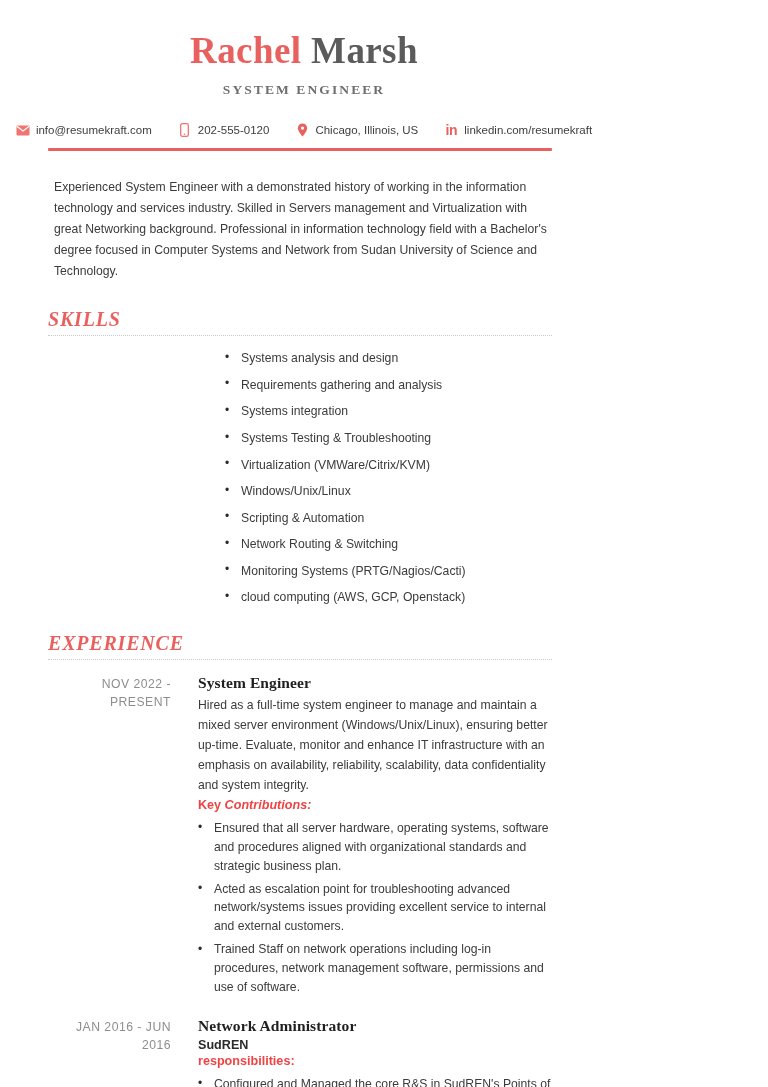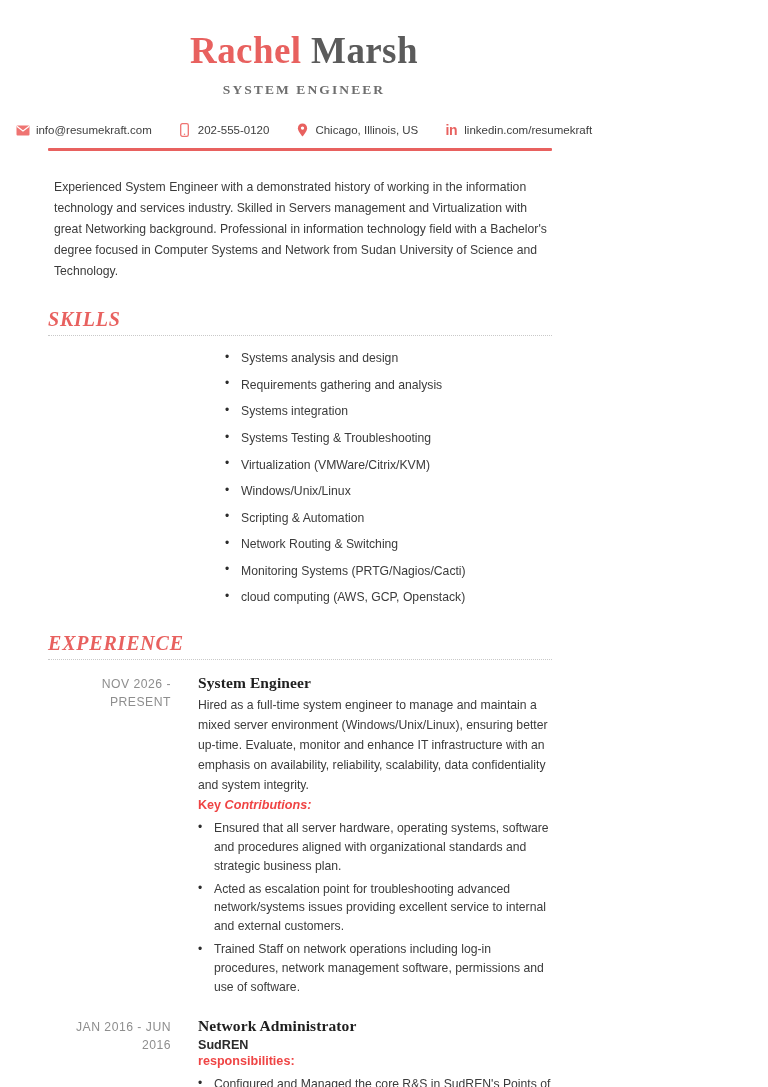--- a/index.html
+++ b/index.html
@@ -286,21 +286,21 @@
     </div>
   </div>
 
   <div class="section">
     <div class="section-head">
       <div class="section-title">EXPERIENCE</div>
       <div class="dotted-rule"></div>
     </div>
     <div class="exp-list" id="experience-list">
         <div class="exp-item">
-          <div class="exp-date">NOV 2026 - PRESENT</div>
+          <div class="exp-date">NOV 2022 - PRESENT</div>
           <div class="exp-body">
             <div class="exp-role">System Engineer</div>
             <div class="exp-desc">Hired as a full-time system engineer to manage and maintain a mixed server environment (Windows/Unix/Linux), ensuring better up-time. Evaluate, monitor and enhance IT infrastructure with an emphasis on availability, reliability, scalability, data confidentiality and system integrity.</div>
             <div class="exp-subhead"><span>Key </span><span class="ital">Contributions:</span></div>
             <ul class="bullets">
               <li>Ensured that all server hardware, operating systems, software and procedures aligned with organizational standards and strategic business plan.</li>
               <li>Acted as escalation point for troubleshooting advanced network/systems issues providing excellent service to internal and external customers.</li>
               <li>Trained Staff on network operations including log-in procedures, network management software, permissions and use of software.</li>
             </ul>
           </div>

